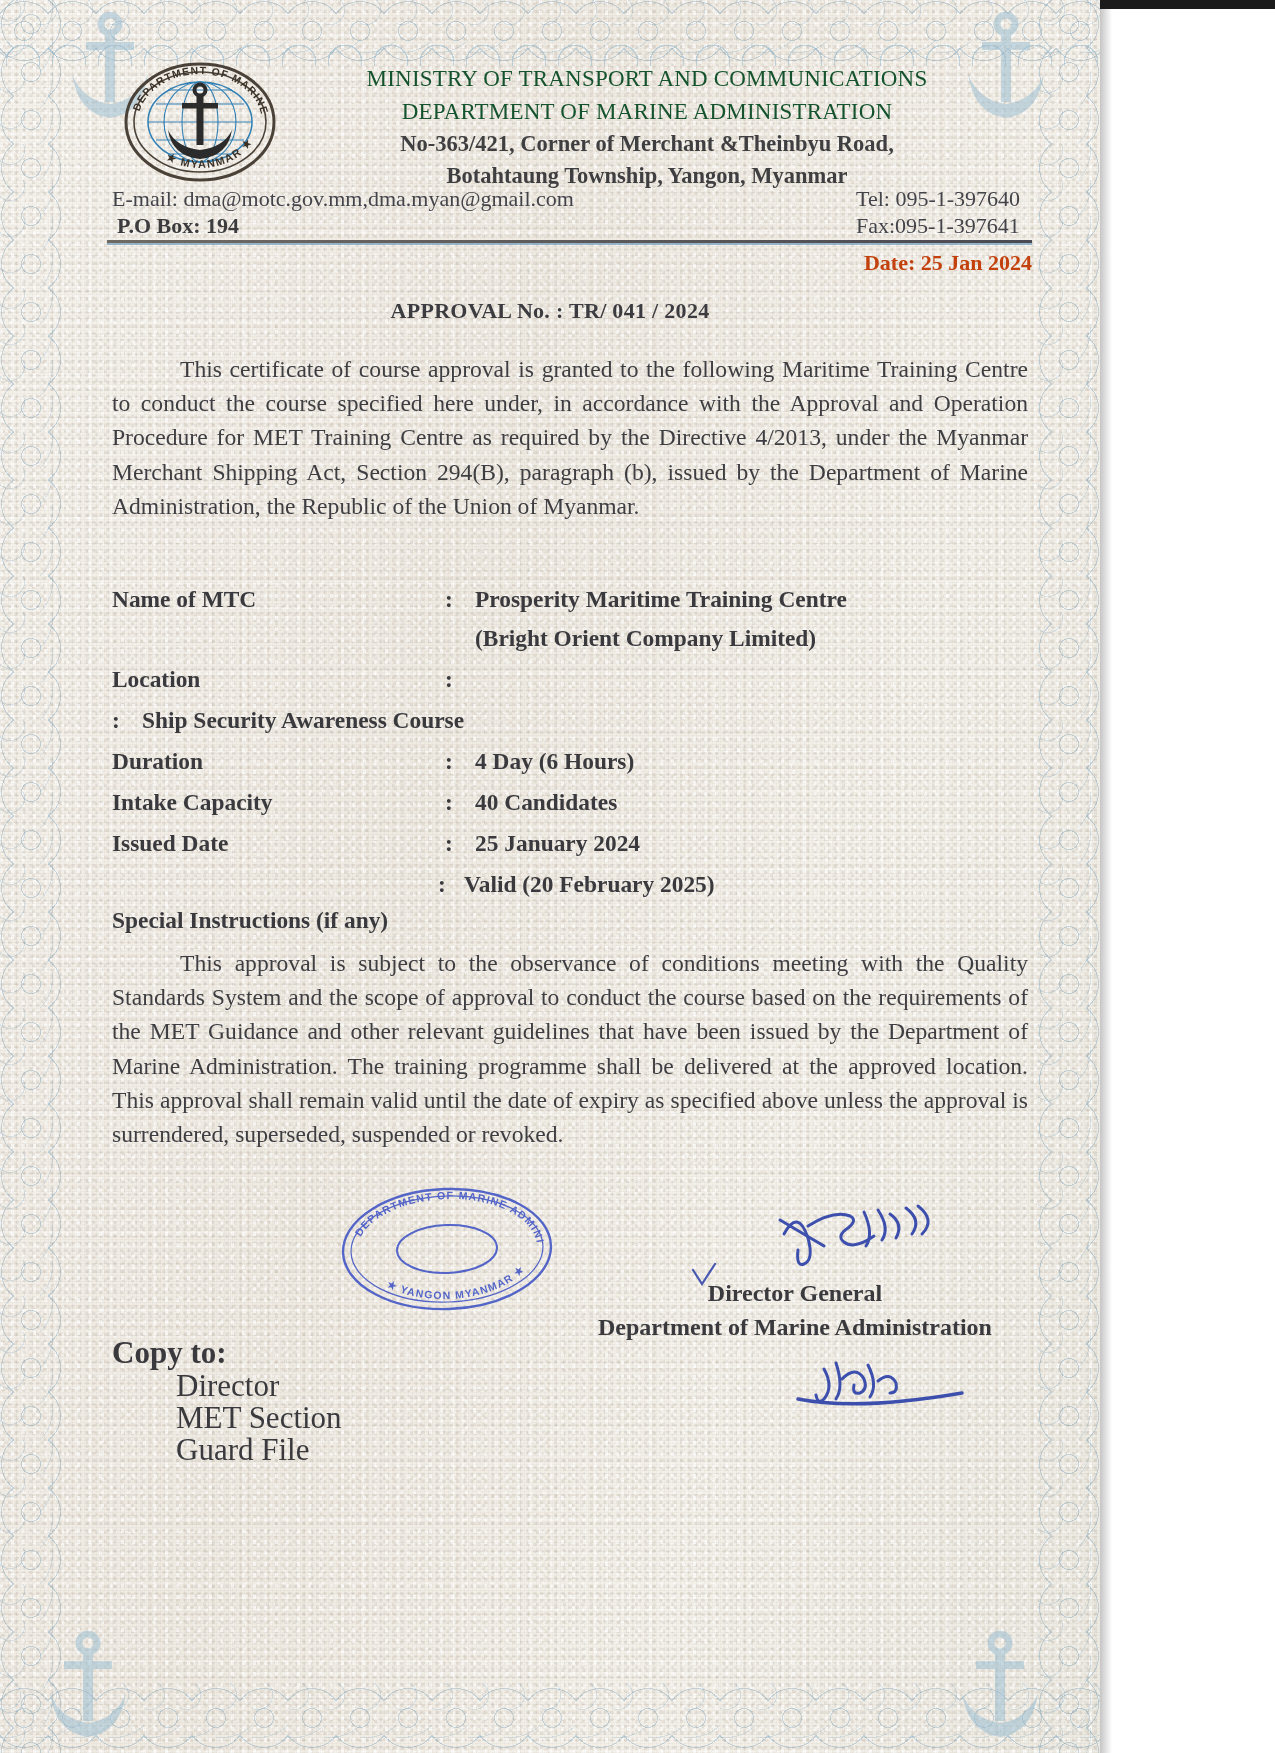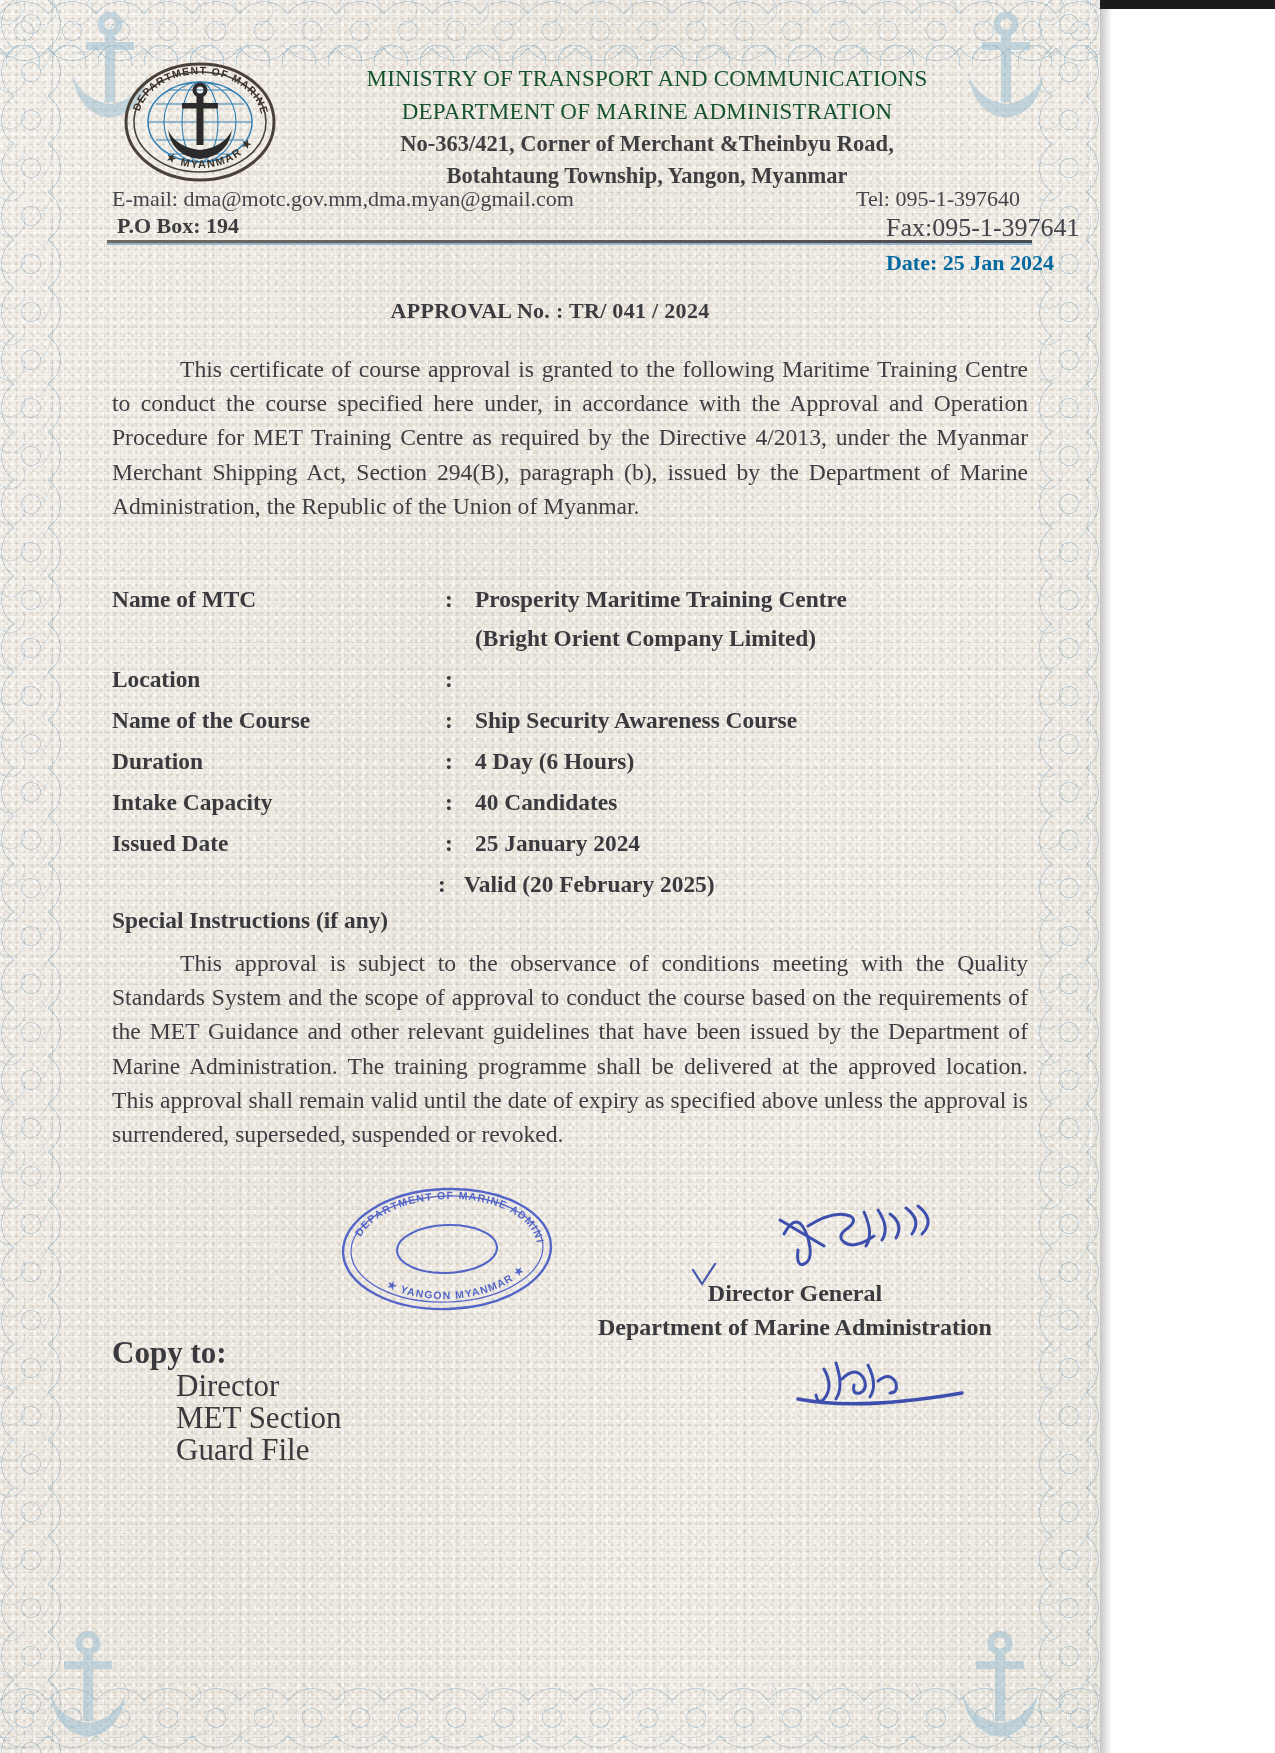--- a/index.html
+++ b/index.html
@@ -106,32 +106,32 @@
   #hdr-lines .l3,#hdr-lines .l4{
     font-weight:bold;font-size:22.5px;color:#3f3f41;line-height:32px;
   }
   #email{
     position:absolute;left:112px;top:186px;font-size:22px;color:#43434a;
   }
   #pobox{
     position:absolute;left:117px;top:213px;font-size:22px;font-weight:bold;color:#3c3c3e;
   }
   #tel{position:absolute;left:856px;top:186px;font-size:22px;color:#43434a;}
-  #fax{position:absolute;left:856px;top:213px;font-size:26px;color:#43434a;margin-left:30px;}
+  #fax{position:absolute;left:856px;top:213px;font-size:22px;color:#43434a;}
   #rule{
     position:absolute;left:107px;top:240px;width:925px;height:3px;
     background:linear-gradient(90deg,#6f6a63,#4a4a52);
   }
   #rule:after{
     content:"";position:absolute;left:0;top:3px;width:925px;height:1.5px;
     background:rgba(120,160,190,.75);
   }
   #docdate{
-    position:absolute;left:782px;top:250px;width:272px;text-align:right;
-    font-size:22px;font-weight:bold;color:#0369a1;
+    position:absolute;left:760px;top:250px;width:272px;text-align:right;
+    font-size:22px;font-weight:bold;color:#c2410c;
   }
 
   #apptitle{
     position:absolute;left:0;top:298px;width:1100px;text-align:center;
     font-size:22px;font-weight:bold;color:#3c3c40;letter-spacing:.3px;
   }
 
   .para{
     position:absolute;left:112px;width:916px;
     font-size:23.6px;line-height:34.2px;color:#3e3e42;
@@ -288,21 +288,20 @@
           <span class="l2">(Bright Orient Company Limited)</span>
         </div>
       </div>
       <div class="row">
         <div class="lbl">Location</div>
         <div class="col">:</div>
         <div class="val">
         </div>
       </div>
       <div class="row">
-        <div class="lbl">Name of the Course</div>
         <div class="col">:</div>
         <div class="val">Ship Security Awareness Course</div>
       </div>
       <div class="row">
         <div class="lbl">Duration</div>
         <div class="col">:</div>
         <div class="val">4 Day (6 Hours)</div>
       </div>
       <div class="row">
         <div class="lbl">Intake Capacity</div>

